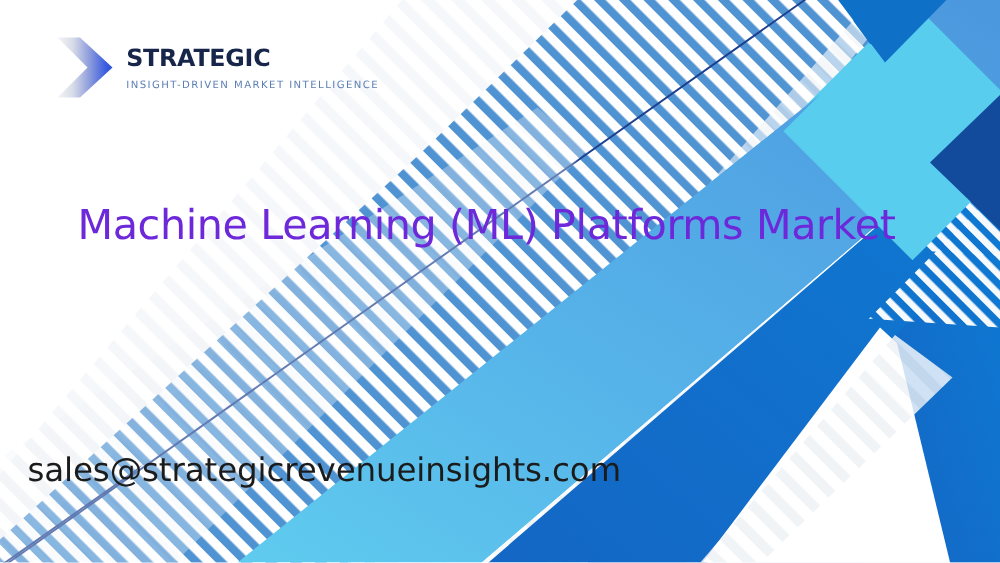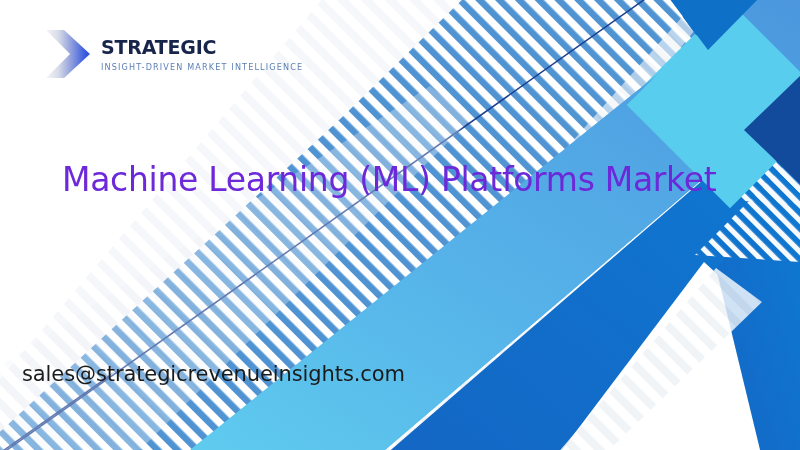--- a/index.html
+++ b/index.html
@@ -74,21 +74,21 @@
     z-index:10;
     margin-top:24px;
   }
 
   
   #email {
     position:absolute;
     left:22px;
     top:362px;
     font-family:"DejaVu Sans", sans-serif;
-    font-size:21px;
+    font-size:26px;
     font-weight:normal;
     color:#1b1b1b;
     letter-spacing:-0.1px;
     white-space:nowrap;
     z-index:10;
   }
 </style>
 </head>
 <body>
 

